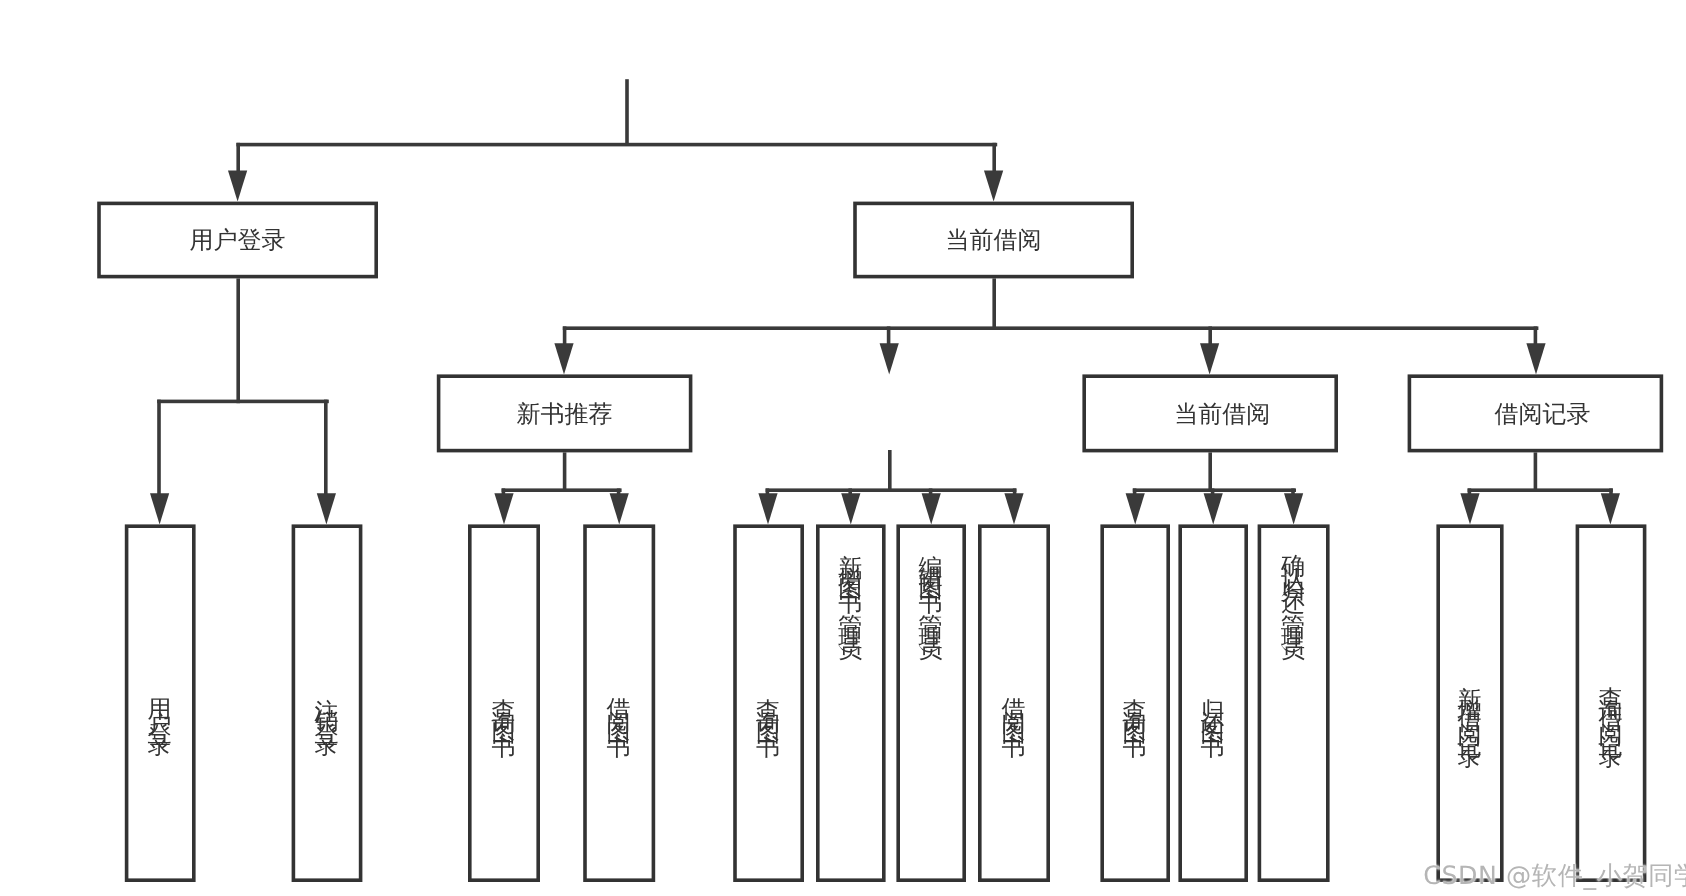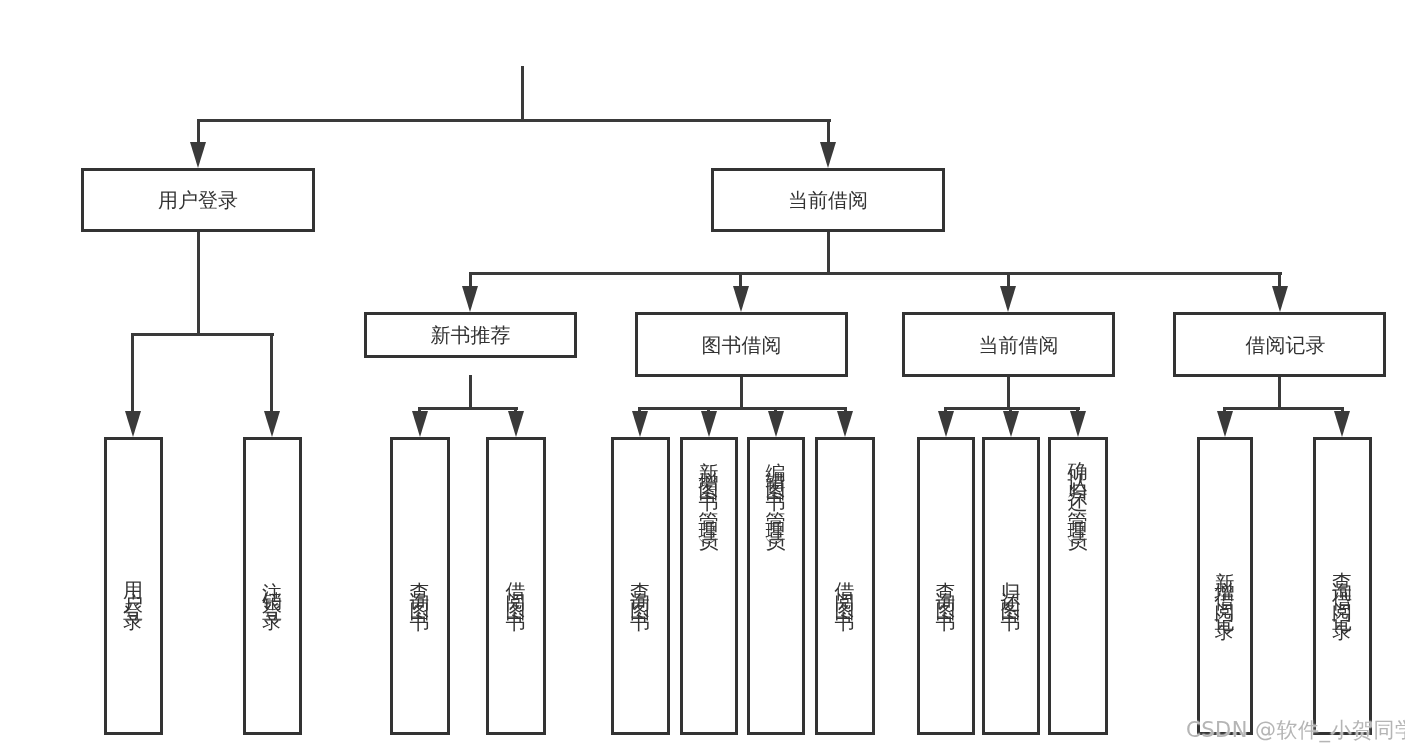--- a/index.html
+++ b/index.html
@@ -107,25 +107,22 @@
     <div class="arrow" style="left: 1003px; top: 411px;"></div>
     <div class="arrow" style="left: 1070px; top: 411px;"></div>
     <div class="arrow" style="left: 1217px; top: 411px;"></div>
     <div class="arrow" style="left: 1334px; top: 411px;"></div>
     <div class="node" style="left: 81px; top: 168px; width: 234px; height: 64px;">
       <span>用户登录</span>
     </div>
     <div class="node" style="left: 711px; top: 168px; width: 234px; height: 64px;">
       <span>当前借阅</span>
     </div>
-    <div class="node" style="left: 364px; top: 312px; width: 213px; height: 46px;">
+    <div class="node" style="left: 364px; top: 312px; width: 213px; height: 65px;">
       <span>新书推荐</span>
-    </div>
-    <div class="node" style="left: 635px; top: 312px; width: 213px; height: 65px;">
-      <span>图书借阅</span>
     </div>
     <div class="node" style="left: 902px; top: 312px; width: 213px; height: 65px; padding-left: 20px;">
       <span>当前借阅</span>
     </div>
     <div class="node" style="left: 1173px; top: 312px; width: 213px; height: 65px; padding-left: 12px;">
       <span>借阅记录</span>
     </div>
     <div class="node v" style="left: 104px; top: 437px; width: 59px; height: 298px;">
       <span>用户登录</span>
     </div>

